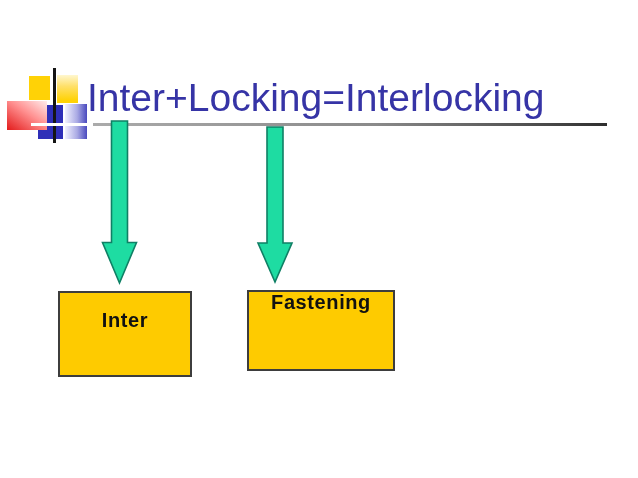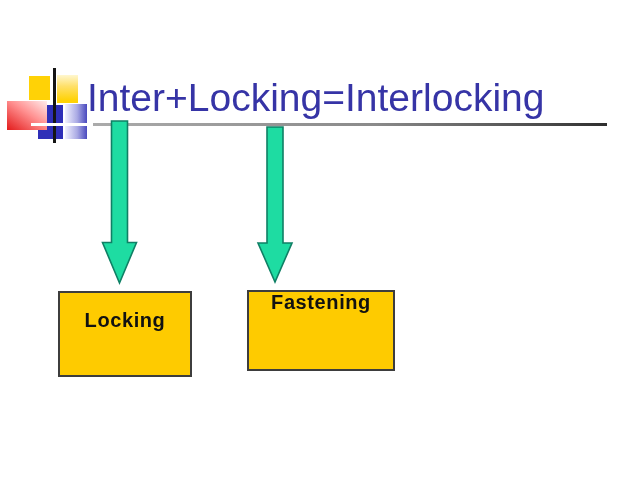--- a/index.html
+++ b/index.html
@@ -117,19 +117,19 @@
 
   <h1 class="title">Inter+Locking=Interlocking</h1>
   <div class="title-rule"></div>
 
   <svg class="arrows-svg" viewBox="0 0 638 478" xmlns="http://www.w3.org/2000/svg">
     <polygon points="111.5,121 127.5,121 127.5,242.5 136.5,242.5 119.5,283 102.5,242.5 111.5,242.5" fill="#1EDCA2" stroke="#0F8065" stroke-width="1.6" stroke-linejoin="miter"></polygon>
     <polygon points="267,127 283,127 283,243 292,243 275,282 258,243 267,243" fill="#1EDCA2" stroke="#0F8065" stroke-width="1.6" stroke-linejoin="miter"></polygon>
   </svg>
 
   <div class="concept-box box-mutual">
-    <span class="box-label">Locking</span>
+    <span class="box-label">Inter</span>
   </div>
   <div class="concept-box box-fastening">
     <span class="box-label">Fastening</span>
   </div>
 
 </div>
 
 </body></html>

